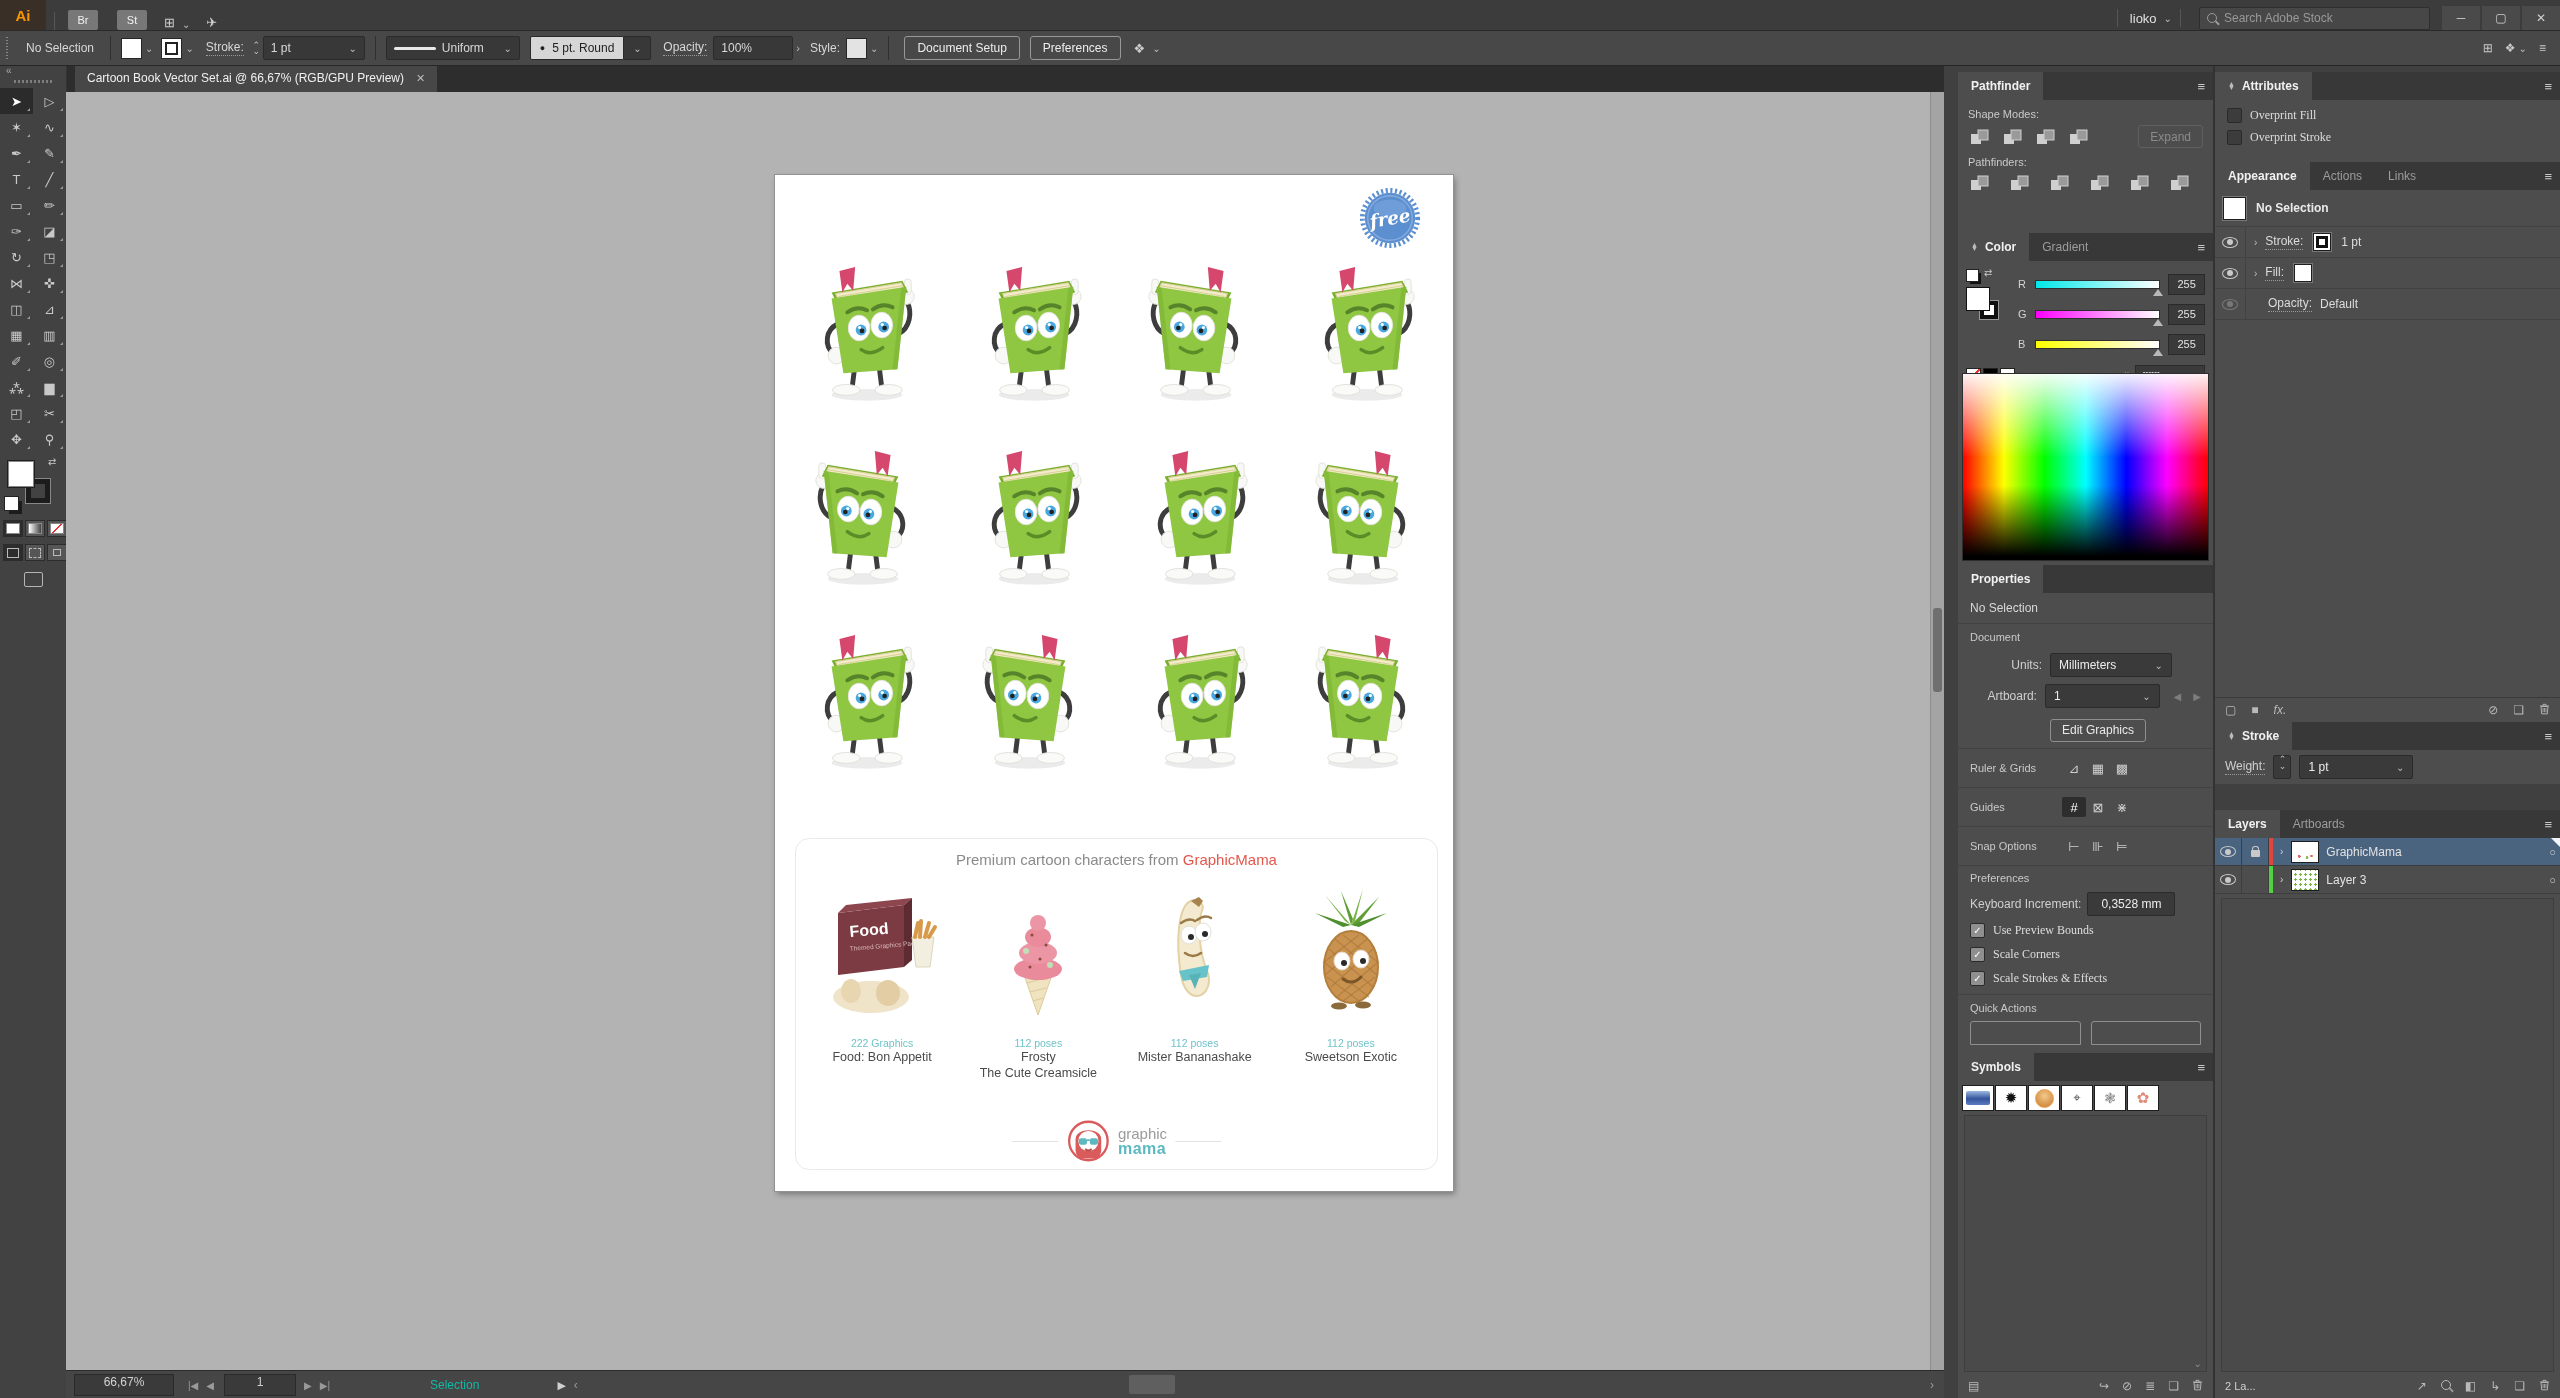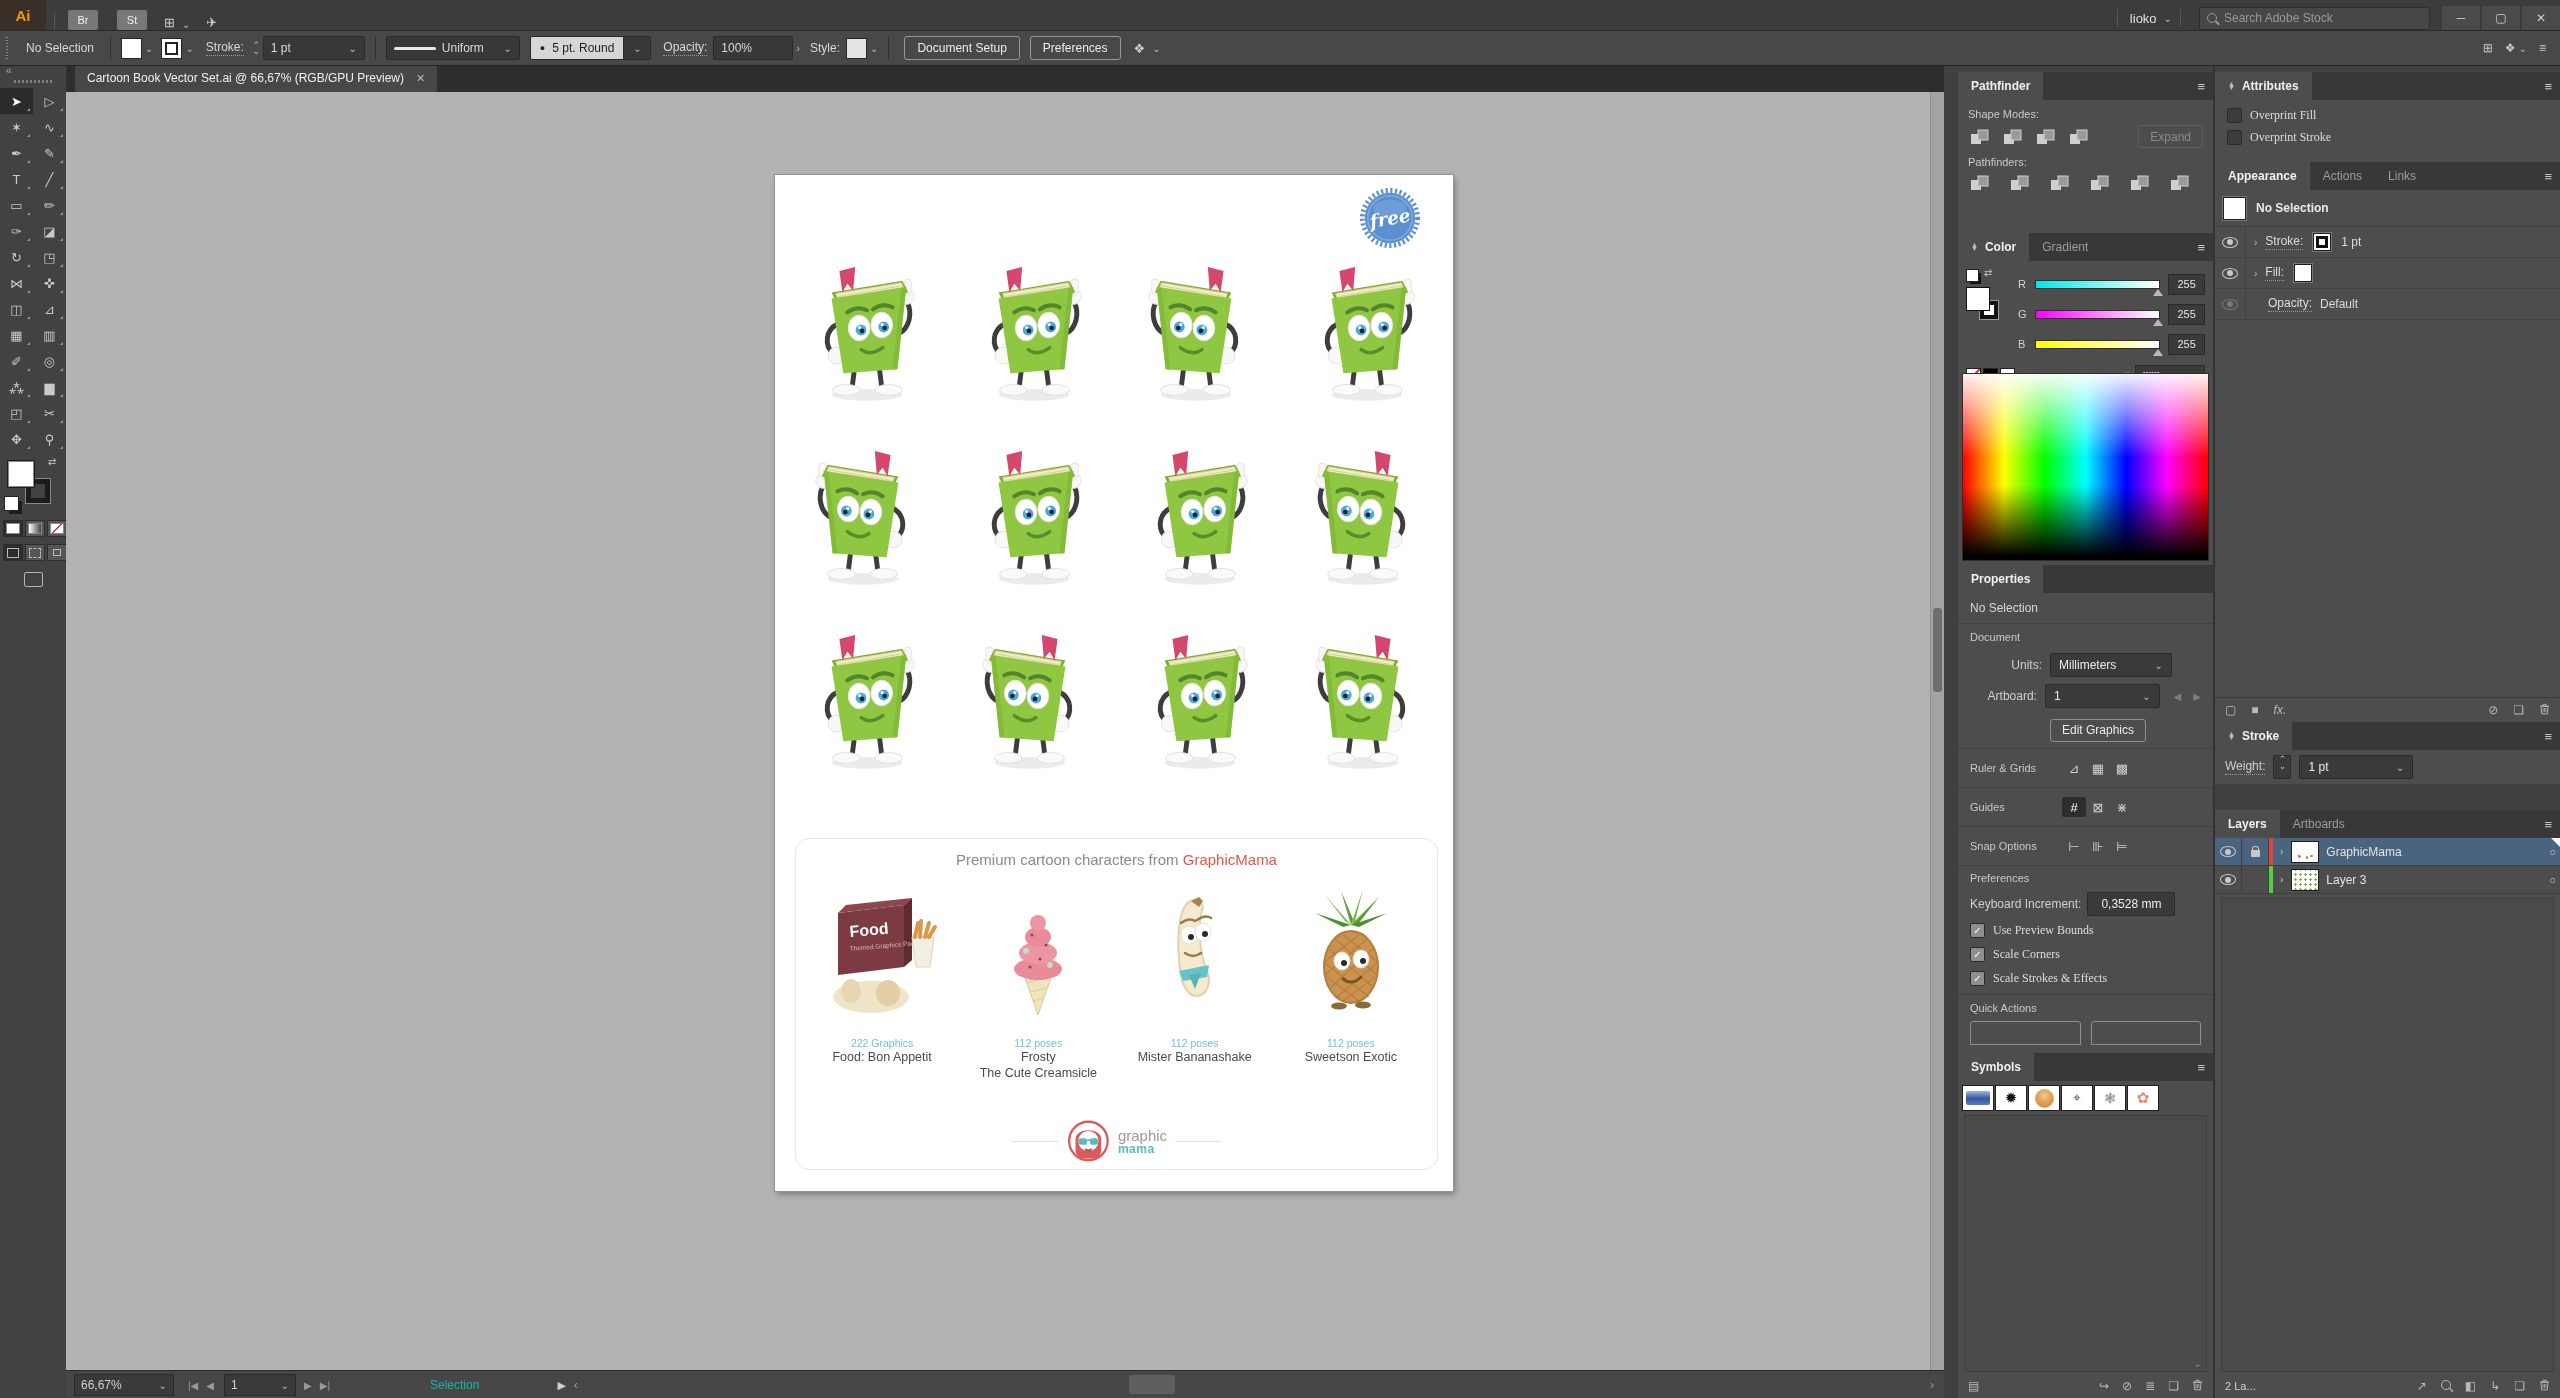--- a/index.html
+++ b/index.html
@@ -103,26 +103,26 @@
   #promo-title .brand{color:#e2574c;}
   #products{position:absolute;left:8px;right:8px;top:40px;display:flex;justify-content:space-around;}
   .product{width:150px;text-align:center;}
   .product svg{width:132px;height:152px;}
   .p-count{font-size:10.5px;color:#6fc3ca;margin-top:2px;}
   .p-name{font-size:12.5px;color:#4a4a4a;line-height:1.3;}
   #gm-logo{position:absolute;bottom:6px;left:50%;transform:translateX(-50%);display:flex;align-items:center;gap:8px;}
   .logo-dash{width:46px;height:1px;background:#e2e2e2;}
   #gm-word{text-align:left;line-height:1;}
   #gm-word .l1{font-size:15px;color:#9b9b9b;}
-  #gm-word .l2{font-size:12px;font-weight:bold;color:#5bb9bf;letter-spacing:.5px;}
+  #gm-word .l2{font-size:16px;font-weight:bold;color:#5bb9bf;letter-spacing:.5px;}
 
   
   #statusbar{position:absolute;left:66px;top:1370px;width:1878px;height:28px;background:#464646;
              border-top:1px solid #2b2b2b;display:flex;align-items:center;font-size:12px;color:#d2d2d2;}
-  .sb-well{height:20px;background:#3a3a3a;border:1px solid #2a2a2a;display:flex;align-items:center;padding:0 6px;gap:8px;}
+  .sb-well{height:20px;background:#3a3a3a;border:1px solid #2a2a2a;display:flex;align-items:center;padding:0 6px;gap:8px;flex-direction:column;}
   .sb-ic{color:#9a9a9a;font-size:10px;margin:0 4px;}
   #sb-thumb{position:absolute;left:1063px;top:4px;width:46px;height:19px;background:#5f5f5f;border-radius:2px;}
 
   
   #panels{position:absolute;left:1944px;top:64px;width:616px;height:1334px;background:#404040;}
   .pcol{position:absolute;top:0;bottom:0;}
   #colA{left:14px;width:255px;border-right:2px solid #333;}
   #colB{left:271px;width:345px;}
   .panel{position:absolute;left:0;right:0;overflow:hidden;}
   .ptabs{height:28px;background:#383838;display:flex;align-items:stretch;position:relative;}

